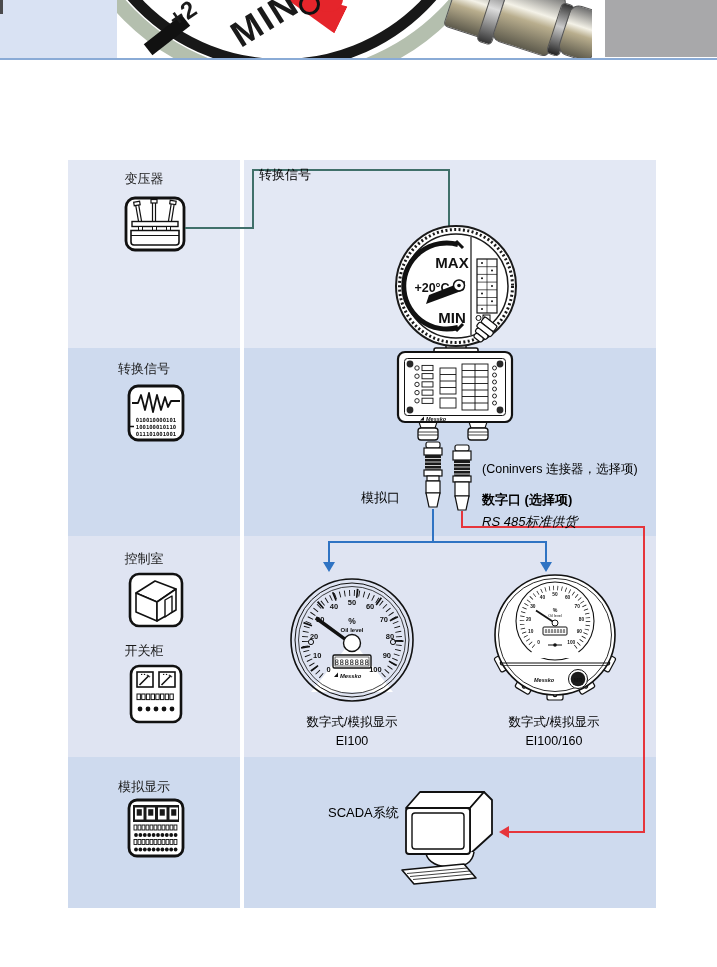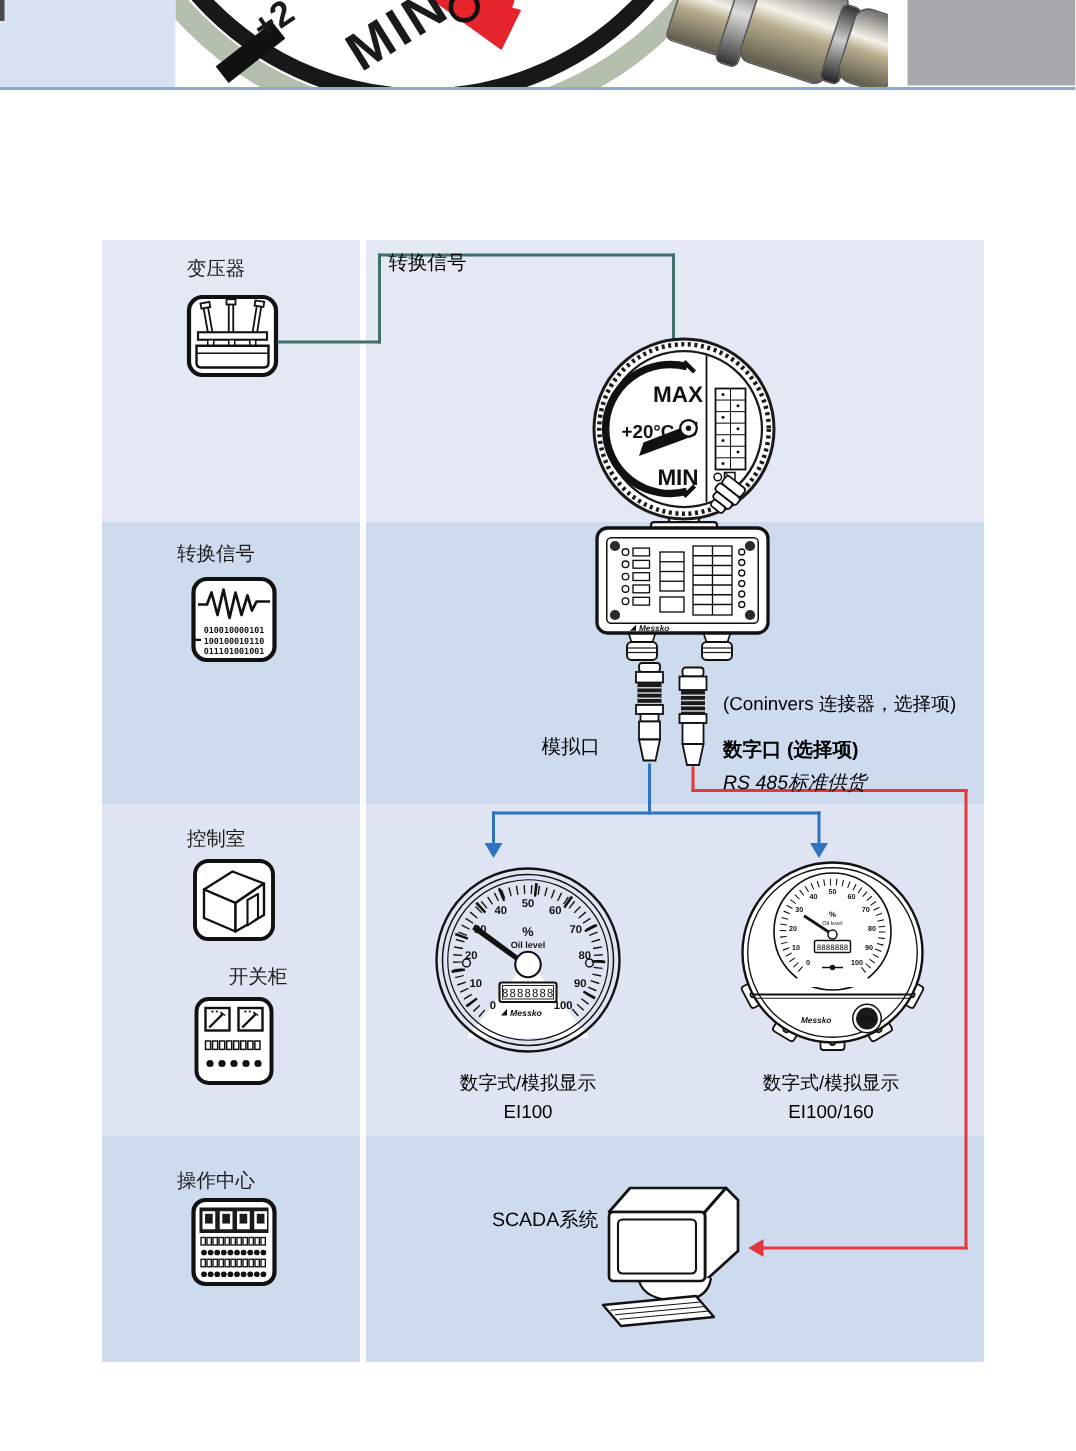--- a/index.html
+++ b/index.html
@@ -115,21 +115,21 @@
 
 <div class="sidelabel" style="top:550px;">控制室</div>
 <svg class="abs" style="left:128px;top:572px;" width="56" height="56" viewBox="0 0 56 56">
   <rect x="2" y="2" width="52" height="52" rx="9" fill="#fff" stroke="#111" stroke-width="2.6"></rect>
   <polygon points="8,21 27,9 48,17 29,30" fill="#fff" stroke="#111" stroke-width="1.6" stroke-linejoin="round"></polygon>
   <polygon points="8,21 8,40 29,49 29,30" fill="#fff" stroke="#111" stroke-width="1.6" stroke-linejoin="round"></polygon>
   <polygon points="29,30 48,17 48,38 29,49" fill="#fff" stroke="#111" stroke-width="1.6" stroke-linejoin="round"></polygon>
   <polygon points="37,28 44,24 44,40 37,45" fill="#fff" stroke="#111" stroke-width="1.4" stroke-linejoin="round"></polygon>
 </svg>
 
-<div class="sidelabel" style="top:642px;padding-left:28px;">开关柜</div>
+<div class="sidelabel" style="top:642px;">开关柜</div>
 <svg class="abs" style="left:129px;top:664px;" width="54" height="60" viewBox="0 0 54 60">
   <rect x="2" y="2" width="50" height="56" rx="8" fill="#fff" stroke="#111" stroke-width="2.6"></rect>
   <rect x="8" y="8" width="16" height="15" fill="#fff" stroke="#111" stroke-width="1.6"></rect>
   <line x1="10.5" y1="21" x2="20" y2="11.5" stroke="#111" stroke-width="1.6"></line>
   <path d="M12,10.5 A10 10 0 0 1 21,13" fill="none" stroke="#111" stroke-width="1.2" stroke-dasharray="1.3 1.6"></path>
   <rect x="30" y="8" width="16" height="15" fill="#fff" stroke="#111" stroke-width="1.6"></rect>
   <line x1="32.5" y1="21" x2="42" y2="11.5" stroke="#111" stroke-width="1.6"></line>
   <path d="M34,10.5 A10 10 0 0 1 43,13" fill="none" stroke="#111" stroke-width="1.2" stroke-dasharray="1.3 1.6"></path>
   <g fill="#fff" stroke="#111" stroke-width="1">
     <rect x="8" y="30" width="3.4" height="5.6"></rect>
@@ -143,21 +143,21 @@
   </g>
   <g fill="#111">
     <circle cx="11" cy="45" r="2.4"></circle>
       <circle cx="19" cy="45" r="2.4"></circle>
       <circle cx="27" cy="45" r="2.4"></circle>
     <circle cx="35" cy="45" r="2.4"></circle>
       <circle cx="43" cy="45" r="2.4"></circle>
   </g>
 </svg>
 
-<div class="sidelabel" style="top:778px;">操作中心</div>
+<div class="sidelabel" style="top:778px;">模拟显示</div>
 <svg class="abs" style="left:127px;top:798px;" width="58" height="60" viewBox="0 0 58 60">
   <rect x="2" y="2" width="54" height="56" rx="8" fill="#fff" stroke="#111" stroke-width="2.8"></rect>
   <rect x="6" y="7" width="46" height="17" fill="#1a1a1a"></rect>
   <g fill="#fff">
     <rect x="8" y="9.5" width="8.5" height="12"></rect>
       <rect x="19.5" y="9.5" width="8.5" height="12"></rect>
     <rect x="31" y="9.5" width="8.5" height="12"></rect>
       <rect x="42.5" y="9.5" width="8.5" height="12"></rect>
   </g>
   <g fill="#1a1a1a">

